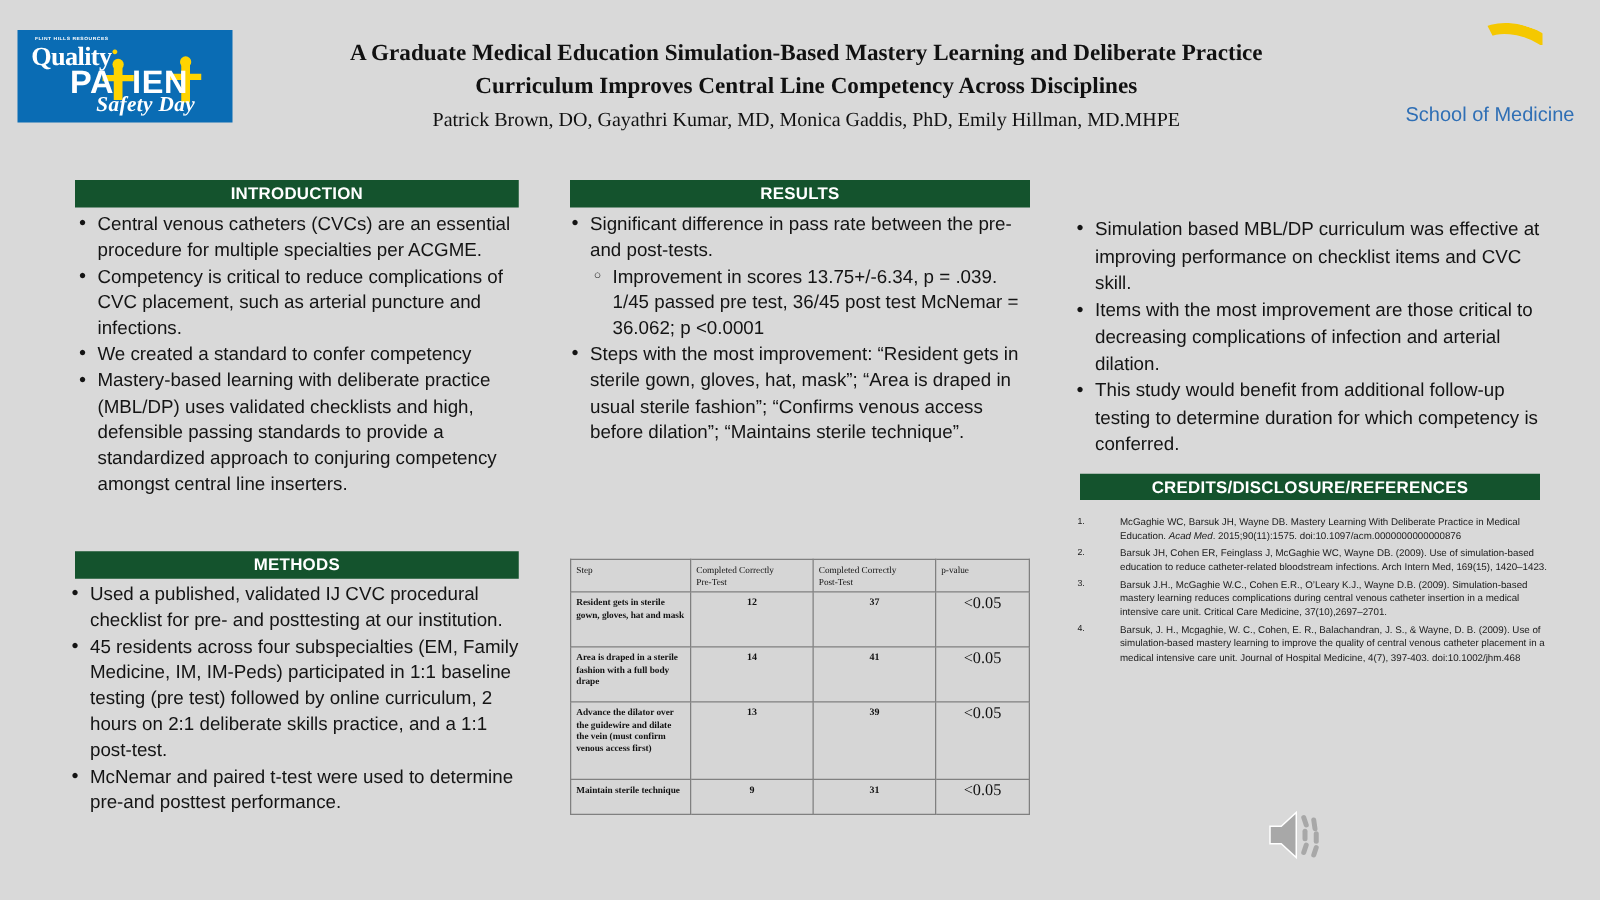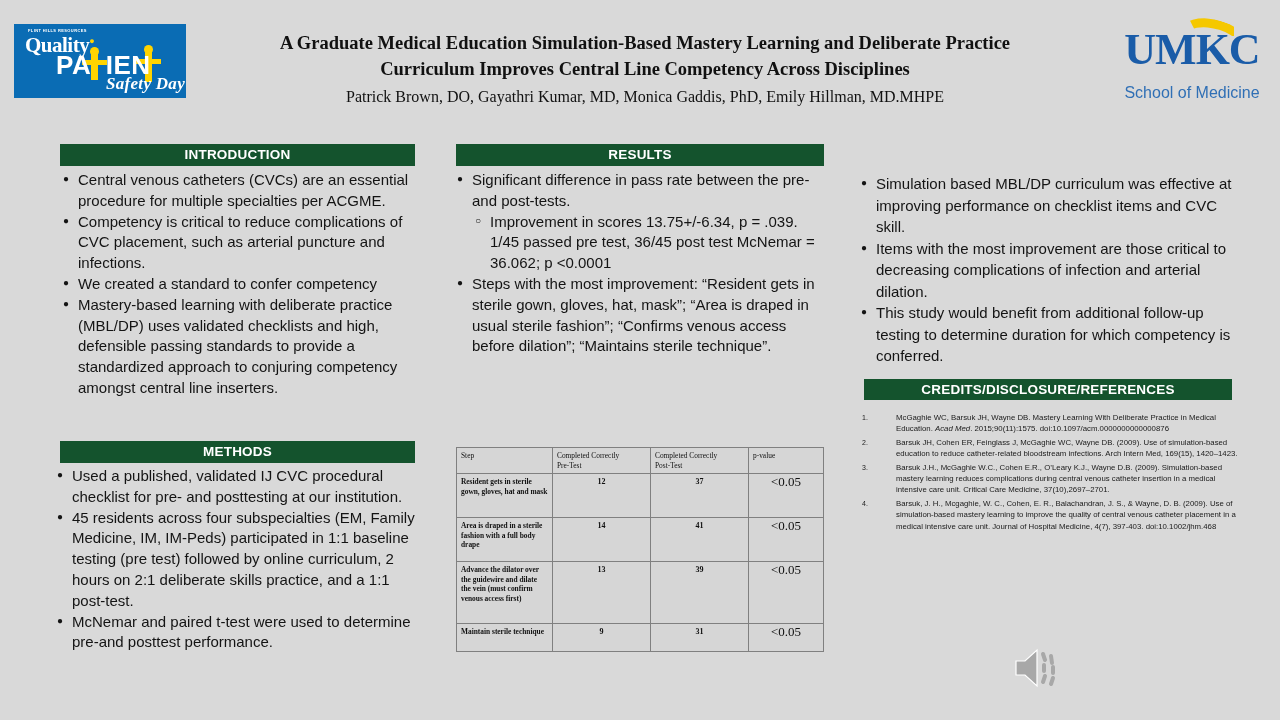--- a/index.html
+++ b/index.html
@@ -33,21 +33,21 @@
   .qps-quality sup { font-size: 9px; color: #ffd400; }
   .qps-patient {
     position: absolute; left: 42px; top: 26px;
     font-size: 26px; font-weight: bold; color: #ffffff;
     letter-spacing: .5px;
   }
   .qps-fig {
     position: absolute; width: 7px; background: #ffd400;
   }
   .qps-safety {
-    position: absolute; left: 92px; top: 50px;
+    position: absolute; left: 63px; top: 50px;
     font-family: "Liberation Serif", serif;
     font-size: 17px; font-style: italic; font-weight: bold;
     color: #ffffff; letter-spacing: .3px;
   }
 
   .title-block {
     position: absolute; left: 200px; top: 30px; width: 890px;
     text-align: center;
   }
   .title-line {
@@ -166,21 +166,20 @@
   </div>
 
   <div class="title-block">
     <div class="title-line">A Graduate Medical Education Simulation-Based Mastery Learning and Deliberate Practice</div>
     <div class="title-line">Curriculum Improves Central Line Competency Across Disciplines</div>
     <div class="authors">Patrick Brown, DO, Gayathri Kumar, MD,  Monica Gaddis, PhD, Emily Hillman, MD.MHPE</div>
   </div>
 
   <div class="umkc">
     <div class="umkc-swoosh"></div>
-    <div class="umkc-name">UMKC</div>
     <div class="umkc-sub">School of Medicine</div>
   </div>
 
   <div class="sec-head" style="left:60px; top:144px; width:355px; height:22px; line-height:22px;">
     <span>INTRODUCTION</span>
   </div>
   <div class="body-text" style="left:62px; top:170px; width:362px;">
     <ul class="bul">
       <li>Central venous catheters (CVCs) are an essential procedure for multiple specialties per ACGME.</li>
       <li>Competency is critical to reduce complications of CVC placement, such as arterial puncture and infections.</li>

